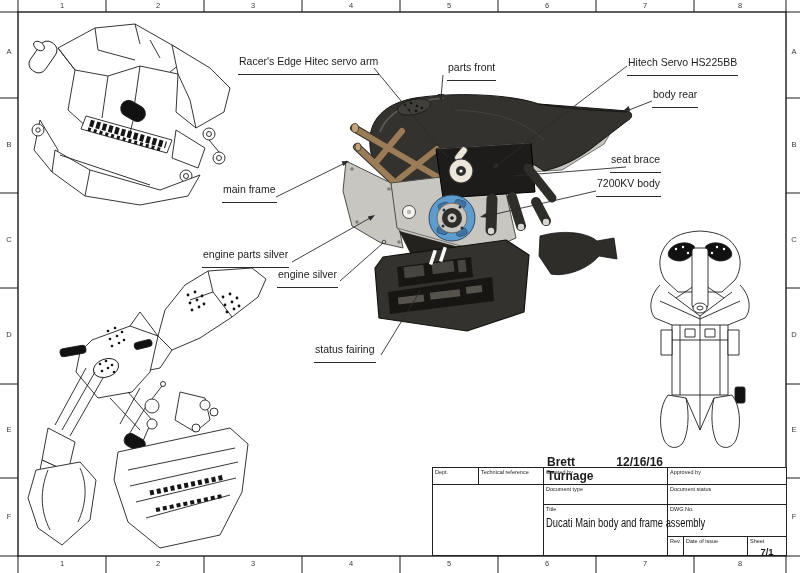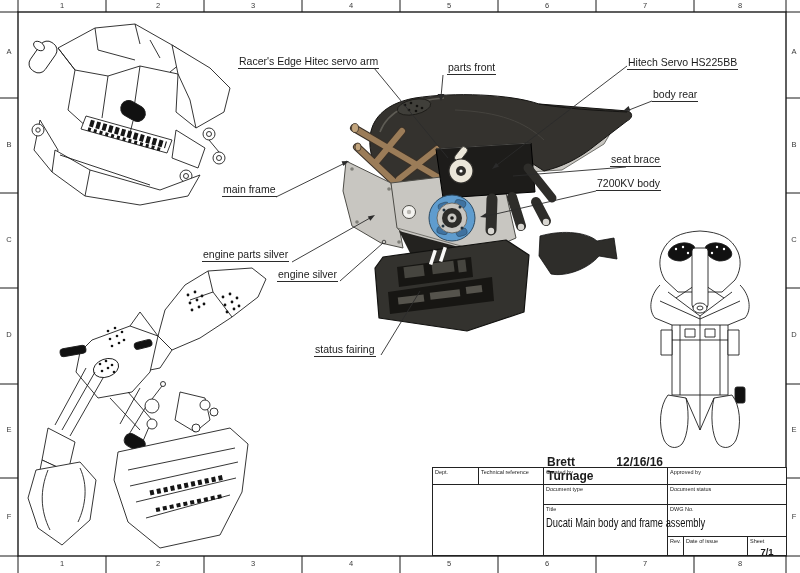--- a/index.html
+++ b/index.html
@@ -2,21 +2,21 @@
 <html><head>
 <meta charset="utf-8">
 <style>
   html,body{margin:0;padding:0;background:#ffffff;}
   .sheet{position:relative;width:800px;height:573px;background:#fff;overflow:hidden;
          font-family:"Liberation Sans",sans-serif;color:#1c1c1c;}
   svg{position:absolute;left:0;top:0;}
   .zone{position:absolute;font-size:7.5px;color:#3a3a3a;text-align:center;width:16px;line-height:10px;}
   .zone.side{width:12px;}
   .callout{position:absolute;font-size:10.5px;line-height:12px;color:#1c1c1c;white-space:nowrap;
-           border-bottom:1px solid #2b2b2b;padding:0 1px 1px 1px;}
+           border-bottom:1px solid #2b2b2b;padding:0 1px 7px 1px;}
   
   .tb{position:absolute;left:432px;top:467px;width:355px;height:89px;border:1px solid #222;
       box-sizing:border-box;background:#fff;}
   .tb .cell{position:absolute;box-sizing:border-box;}
   .tb .lab{display:block;font-size:5.5px;line-height:7px;color:#222;padding:1px 0 0 2px;}
   .bR{border-right:1px solid #222;}
   .bB{border-bottom:1px solid #222;}
   .c-dept{left:0;top:0;width:46px;height:17px;}
   .c-tech{left:46px;top:0;width:65px;height:17px;}
   .c-created{left:111px;top:0;width:124px;height:17px;}

